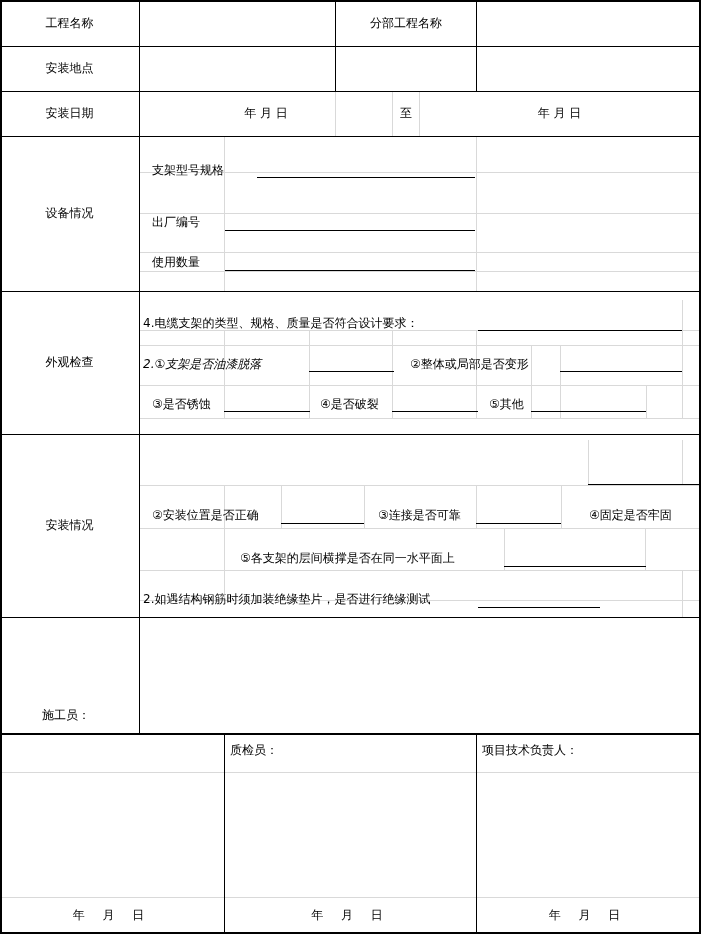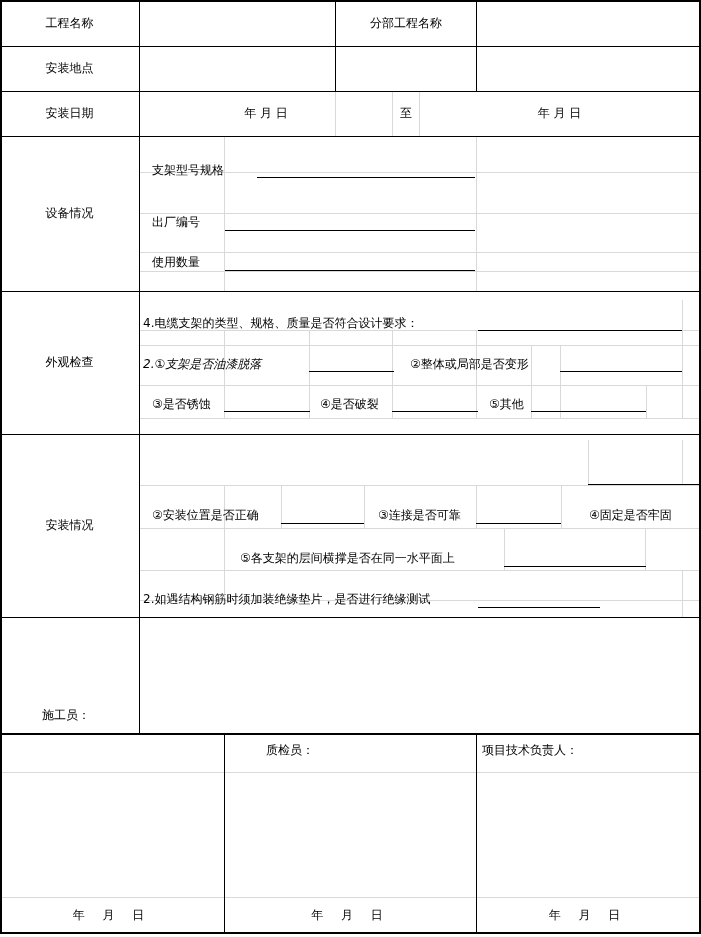--- a/index.html
+++ b/index.html
@@ -184,21 +184,21 @@
   <div class="txt" style="left:143px;top:593px;">2.如遇结构钢筋时须加装绝缘垫片，是否进行绝缘测试</div>
   <div class="cell left" style="left:479px;top:583px;width:120px;height:22px;padding-left:4px;"></div>
   <div class="ul" style="left:478px;top:607px;width:122px;"></div>
 
   <div class="cell left" style="left:143px;top:620px;width:553px;height:110px;padding-left:6px;align-items:flex-start;padding-top:6px;"></div>
 
   <div class="txt" style="left:6px;top:709px;margin-left:36px;">施工员：</div>
   <div class="cell left" style="left:6px;top:775px;width:212px;height:115px;padding-left:4px;align-items:flex-start;padding-top:4px;"></div>
   <div class="cell spaced" style="left:0px;top:898px;width:224px;height:34px;">年    月    日</div>
 
-  <div class="txt" style="left:230px;top:744px;margin-left:36px;">质检员：</div>
+  <div class="txt" style="left:230px;top:744px;">质检员：</div>
   <div class="cell left" style="left:230px;top:775px;width:240px;height:115px;padding-left:4px;align-items:flex-start;padding-top:4px;"></div>
   <div class="cell spaced" style="left:225px;top:898px;width:251px;height:34px;">年    月    日</div>
 
   <div class="txt" style="left:482px;top:744px;">项目技术负责人：</div>
   <div class="cell left" style="left:482px;top:775px;width:212px;height:115px;padding-left:4px;align-items:flex-start;padding-top:4px;"></div>
   <div class="cell spaced" style="left:477px;top:898px;width:222px;height:34px;">年    月    日</div>
 
 </div>
 
 </body></html>

